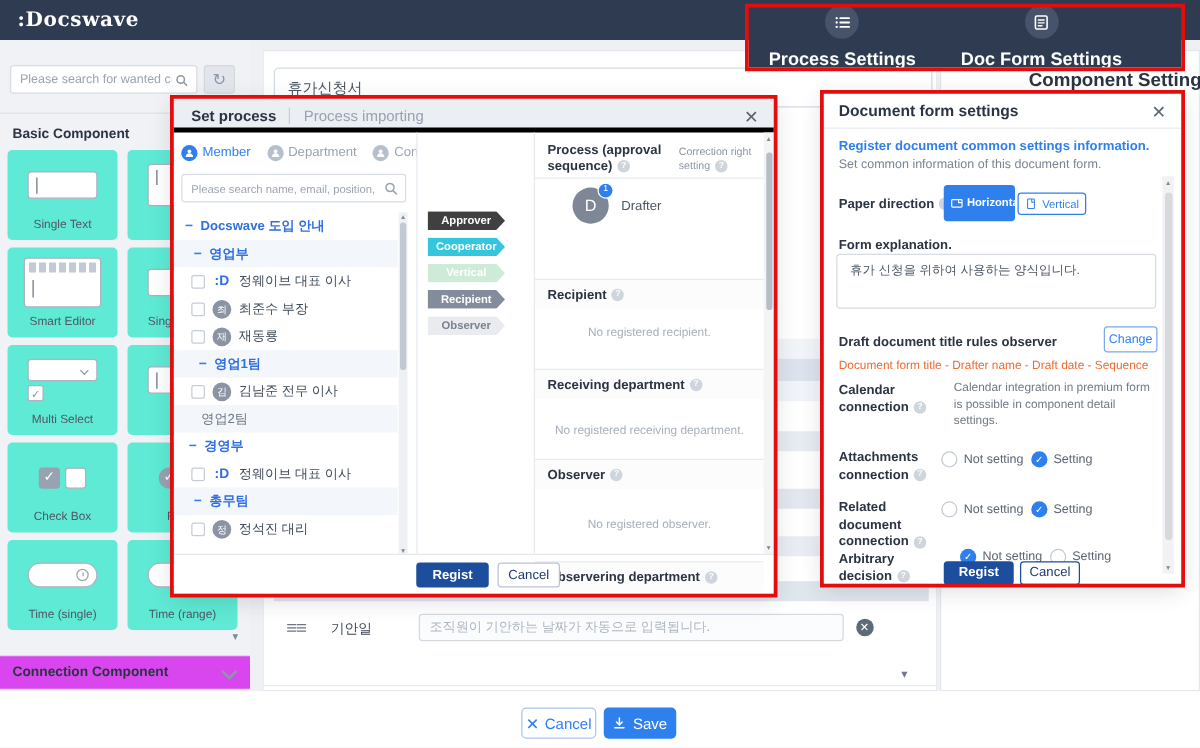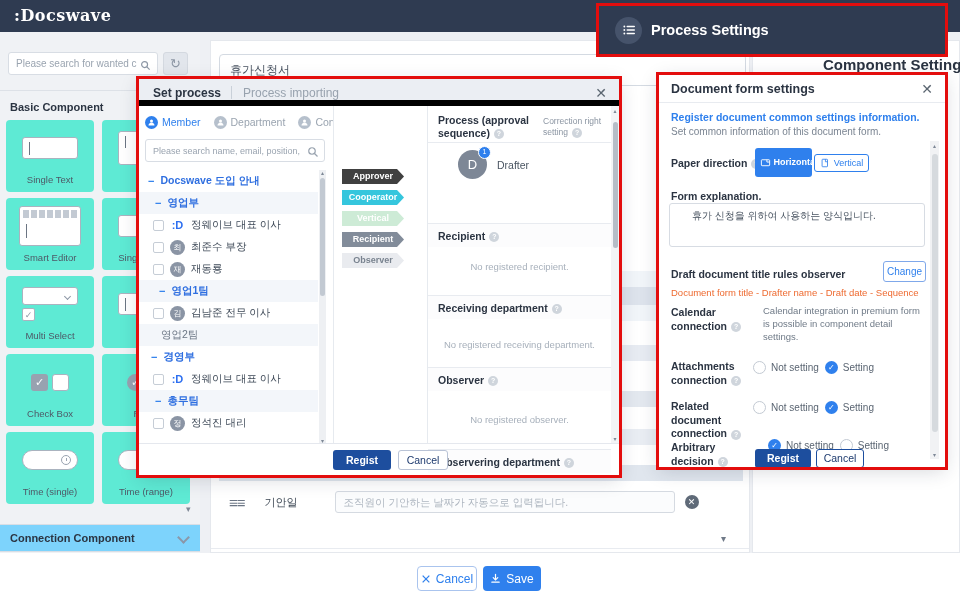--- a/index.html
+++ b/index.html
@@ -4,21 +4,21 @@
 <style>
   * { margin:0; padding:0; box-sizing:border-box; }
   html,body { width:960px; height:598px; }
   body { font-family:"Liberation Sans", sans-serif; background:#fff; overflow:hidden; }
   #app { position:relative; width:960px; height:598px; background:#eef0f4; }
 
   
   .top-header { position:absolute; left:0; top:0; width:960px; height:32px; background:#2f3b51; z-index:6; }
   .logo { position:absolute; left:14px; top:6px; color:#fff; font-family:"DejaVu Serif", serif; font-weight:bold; font-size:16px; letter-spacing:.5px; }
   .hdr-ext { position:absolute; left:599px; top:6px; width:346px; height:48px; background:#2f3b51; z-index:7; display:flex; align-items:center; gap:36px; padding-left:16px; }
-  .hdr-item { display:flex; align-items:center; gap:9px; }
+  .hdr-item { display:flex; align-items:center; gap:9px;flex-direction:column; }
   .hdr-ico { width:27px; height:27px; border-radius:50%; background:#46536b; display:flex; align-items:center; justify-content:center; }
   .hdr-label { color:#fff; font-size:14.5px; font-weight:bold; }
 
   
   .annot { position:absolute; border:3px solid #e30d0d; z-index:40; pointer-events:none; }
 
   
   .sidebar { position:absolute; left:0; top:32px; width:200px; height:521px; background:#f0f2f5; z-index:2; }
   .sb-search { position:absolute; left:8px; top:20px; width:150px; height:23px; background:#fff; border:1px solid #d8dde4; border-radius:3px; font-size:10px; color:#59626e; padding:0 20px 0 7px; }
   .sb-search::placeholder { color:#9aa4b0; }
@@ -42,21 +42,21 @@
   .mk-ms .row1 { width:56px; height:18px; background:#fff; border:1px solid #aab3bf; border-radius:3px; position:relative; }
   .mk-ms .row1::after { content:""; position:absolute; right:7px; top:6px; width:4px; height:4px; border-right:1.5px solid #8d97a5; border-bottom:1.5px solid #8d97a5; transform:rotate(45deg); }
   .mk-ms .row2 { width:13px; height:13px; background:#fff; border:1px solid #aab3bf; border-radius:2px; color:#8d97a5; font-size:9px; line-height:12px; text-align:center; }
   .mk-cb { display:flex; gap:7px; }
   .mk-cb .on { width:17px; height:17px; background:#98a2b0; border-radius:3px; color:#fff; font-size:11px; line-height:17px; text-align:center; }
   .mk-cb .off { width:17px; height:17px; background:#fff; border:1px solid #aab3bf; border-radius:3px; }
   .mk-time { width:56px; height:20px; background:#fff; border:1px solid #aab3bf; border-radius:10px; position:relative; }
   .mk-time .clk { position:absolute; right:6px; top:4px; width:10px; height:10px; border:1.3px solid #9aa4b1; border-radius:50%; }
   .mk-time .clk::after { content:""; position:absolute; left:3.5px; top:1.5px; width:1.3px; height:3.5px; background:#9aa4b1; }
   .sb-scroll-caret { position:absolute; left:186px; top:472px; color:#7e8896; font-size:9px; }
-  .conn-bar { position:absolute; left:0; top:492px; width:200px; height:28px; background:#7dd3fc; border-top:1px solid #d9dee5; border-bottom:1px solid #d9dee5; }
+  .conn-bar { position:absolute; left:0; top:492px; width:200px; height:28px; background:#d946ef; border-top:1px solid #d9dee5; border-bottom:1px solid #d9dee5; }
   .conn-bar .t { position:absolute; left:10px; top:7px; font-size:11px; font-weight:bold; color:#2b3442; }
   .conn-chev { position:absolute; right:12px; top:8px; width:9px; height:9px; border-right:2px solid #8b97a8; border-bottom:2px solid #8b97a8; transform:rotate(45deg); }
 
   
   .canvas { position:absolute; left:210px; top:40px; width:540px; height:513px; background:#fff; border:1px solid #e5e8ed; z-index:1; }
   .title-input { position:absolute; left:8px; top:13px; width:527px; height:32px; border:1px solid #d4dae2; border-radius:4px; font-size:12px; color:#4a5462; padding:0 10px; background:#fff; }
   .bgrow { position:absolute; left:8px; width:524px; }
   .field-row { position:absolute; left:8px; top:447px; width:524px; height:28px; display:flex; align-items:center; }
   .drag-handle { margin-left:10px; color:#6b7584; font-size:15px; letter-spacing:-1px; }
   .field-label { margin-left:20px; font-size:11px; color:#3a4552; width:70px; }
@@ -75,21 +75,21 @@
   .btn-cancel-page { position:absolute; left:417px; top:13px; width:60px; height:25px; background:#fff; border:1px solid #aac4ee; border-radius:4px; color:#2f80ed; font-size:12px; display:flex; align-items:center; justify-content:center; gap:5px; }
   .btn-save-page { position:absolute; left:483px; top:13px; width:58px; height:25px; background:#2f80ed; border-radius:4px; color:#fff; font-size:12px; display:flex; align-items:center; justify-content:center; gap:5px; }
 
   
   .modal { position:absolute; background:#fff; z-index:30; box-shadow:0 4px 18px rgba(30,40,60,.18); }
   .help { display:inline-block; width:10px; height:10px; border-radius:50%; background:#cfd5dc; color:#fff; font-size:7px; font-weight:bold; line-height:10px; text-align:center; vertical-align:middle; margin-left:4px; }
   .xclose { position:absolute; right:12px; top:6px; color:#5a6570; font-size:14px; }
 
   
   .m1 { left:139px; top:79px; width:480px; height:396px; }
-  .m1-header { position:absolute; left:0; top:0; width:480px; height:27px; background:#ebeef3; border-bottom:6px solid #000000; }
+  .m1-header { position:absolute; left:0; top:0; width:480px; height:27px; background:#ebeef3; border-bottom:4px solid #000000; }
   .m1-tab-a { position:absolute; left:14px; top:7px; font-size:12px; font-weight:bold; color:#2b3442; }
   .m1-tab-sep { position:absolute; left:92px; top:7px; width:1px; height:13px; background:#c9d0d9; }
   .m1-tab-i { position:absolute; left:104px; top:7px; font-size:12px; color:#98a2ae; }
   .m1 .xclose { top:6px; }
   .m1-left { position:absolute; left:0; top:27px; width:195px; height:337px; overflow:hidden; border-right:1px solid #e6eaef; }
   .mtabs { position:absolute; left:6px; top:6px; width:400px; height:20px; display:flex; gap:13px; align-items:center; }
   .mtab { display:flex; align-items:center; gap:4px; font-size:10.5px; color:#9aa4b0; white-space:nowrap; }
   .mtab.active { color:#2f80ed; }
   .pico { width:13px; height:13px; border-radius:50%; background:#b6c0cc; display:flex; align-items:center; justify-content:center; }
   .mtab.active .pico { background:#2f80ed; }
@@ -140,21 +140,21 @@
   .m2 { left:659px; top:75px; width:286px; height:392px; }
   .m2-header { position:absolute; left:0; top:0; width:286px; height:28px; border-bottom:1px solid #e8ebf0; }
   .m2-title { position:absolute; left:12px; top:7px; font-size:12.5px; font-weight:bold; color:#2b3442; }
   .m2 .label { font-size:10.5px; font-weight:bold; color:#2b3442; }
   .m2-intro { position:absolute; left:12px; top:36px; font-size:10.5px; font-weight:bold; color:#2f80ed; }
   .m2-sub { position:absolute; left:12px; top:51px; font-size:10px; color:#7b8592; }
   .m2-paper-label { position:absolute; left:12px; top:82px; }
   .btn-horiz { position:absolute; left:96px; top:73px; width:57px; height:29px; background:#2f80ed; border-radius:3px; color:#fff; font-size:9px; font-weight:bold; display:flex; align-items:center; justify-content:center; gap:3px; text-align:center; line-height:1.1; }
   .btn-vert { position:absolute; left:155px; top:79px; width:55px; height:18px; background:#fff; border:1px solid #2f80ed; border-radius:3px; color:#2f80ed; font-size:9px; display:flex; align-items:center; justify-content:center; gap:4px; }
   .m2-expl-label { position:absolute; left:12px; top:115px; }
-  .m2-textarea { position:absolute; left:10px; top:128px; width:256px; height:44px; border:1px solid #d7dce3; border-radius:3px; font-size:10px; color:#4a5562; padding:5px 22px; resize:none; font-family:"Liberation Sans",sans-serif; }
+  .m2-textarea { position:absolute; left:10px; top:128px; width:256px; height:44px; border:1px solid #d7dce3; border-radius:3px; font-size:10px; color:#4a5562; padding:5px 10px; resize:none; font-family:"Liberation Sans",sans-serif; }
   .m2-rules-label { position:absolute; left:12px; top:193px; }
   .btn-change { position:absolute; left:224px; top:186px; width:43px; height:21px; background:#fff; border:1px solid #7fa8ea; border-radius:3px; color:#2f80ed; font-size:10px; text-align:center; line-height:19px; }
   .m2-rule { position:absolute; left:12px; top:212px; font-size:9.5px; color:#ee6a30; }
   .m2-cal-label { position:absolute; left:12px; top:231px; width:86px; line-height:1.3; }
   .m2-cal-note { position:absolute; left:104px; top:230px; width:165px; font-size:9.5px; color:#6f7a87; line-height:1.35; }
   .m2-row-label { position:absolute; left:12px; width:86px; line-height:1.3; }
   .radio-group { position:absolute; display:flex; gap:6px; }
   .radio-item { display:flex; align-items:center; gap:5px; font-size:10px; color:#5a6572; }
   .rdot { width:13px; height:13px; border-radius:50%; background:#fff; border:1.5px solid #c3cad3; }
   .rdot.sel { background:#2f80ed; border:none; color:#fff; font-size:8px; line-height:13px; text-align:center; }
@@ -182,20 +182,33 @@
               <line x1="9" y1="12" x2="21" y2="12"></line>
               <line x1="9" y1="18" x2="21" y2="18"></line>
             </g>
             <circle cx="4" cy="6" r="1.6" fill="#fff"></circle>
             <circle cx="4" cy="12" r="1.6" fill="#fff"></circle>
             <circle cx="4" cy="18" r="1.6" fill="#fff"></circle>
           </svg>
       </span>
       <span class="hdr-label">Process Settings</span>
     </div>
+    <div class="hdr-item">
+      <span class="hdr-ico">
+        <svg width="14" height="14" viewBox="0 0 24 24">
+            <rect x="4" y="3" width="16" height="18" rx="2" fill="none" stroke="#fff" stroke-width="2.2"></rect>
+            <g stroke="#fff" stroke-width="2" stroke-linecap="round">
+              <line x1="8" y1="8.5" x2="16" y2="8.5"></line>
+              <line x1="8" y1="12.5" x2="16" y2="12.5"></line>
+              <line x1="8" y1="16.5" x2="13" y2="16.5"></line>
+            </g>
+          </svg>
+      </span>
+      <span class="hdr-label">Doc Form Settings</span>
+    </div>
   </div>
 
   <div class="sidebar">
     <input class="sb-search" placeholder="Please search for wanted comp" style="">
     <span class="sb-mag"><svg width="11" height="11" viewBox="0 0 24 24" fill="none" stroke="#8d97a5" stroke-width="2.6">
           <circle cx="10" cy="10" r="6.5"></circle>
           <line x1="15" y1="15" x2="21" y2="21"></line>
         </svg></span>
     <div class="sb-refresh">↻</div>
     <div class="sb-divider"></div>

